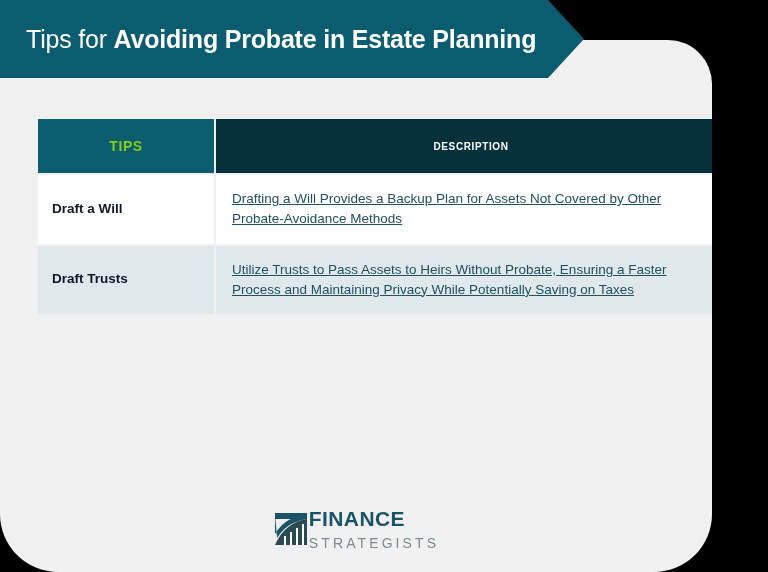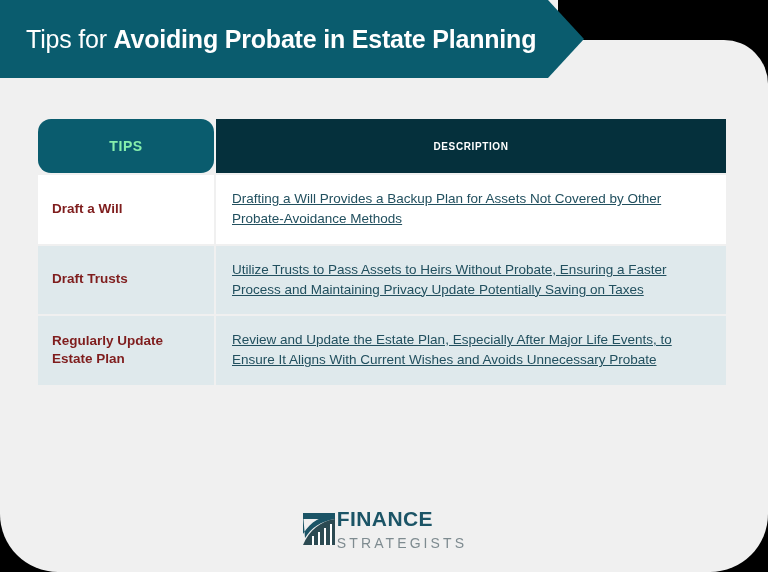--- a/index.html
+++ b/index.html
@@ -11,21 +11,21 @@
   body {
     width: 768px;
     height: 572px;
     overflow: hidden;
     font-family: "Liberation Sans", sans-serif;
   }
 
   
   .card {
     position: relative;
-    width: 768px;
+    width: 712px;
     height: 572px;
     background: #f0f0f0;
     border-radius: 0 0 58px 58px;
     overflow: hidden;
     box-sizing: border-box;
     padding-left: 48px;
   }
 
   
   .card-top-right-mask {
@@ -94,46 +94,45 @@
     width: 100%;
     border-collapse: separate;
     border-spacing: 2px 2px;
     table-layout: fixed;
   }
   .tbl col.c-tips { width: 176px; }
   .tbl col.c-desc { width: auto; }
 
   .th-tips {
     background: #0a5c6e;
-    color: #86efac;
+    color: #84cc16;
     font-size: 14px;
     font-weight: 700;
     letter-spacing: 0.6px;
     text-align: center;
     height: 54px;
     vertical-align: middle;
     padding: 0;
-    border-radius: 13px;
   }
   .th-desc {
     background: #05303c;
     color: #ffffff;
     font-size: 10px;
     font-weight: 700;
     letter-spacing: 0.6px;
     text-align: center;
     height: 54px;
     vertical-align: middle;
     padding: 0;
   }
 
   .tbl td.tip-cell {
     font-size: 13.5px;
     font-weight: 700;
-    color: #7f1d1d;
+    color: #0f172a;
     padding: 14px 14px 14px 14px;
     vertical-align: middle;
     line-height: 1.38;
   }
   .tbl td.desc-cell {
     font-size: 13.5px;
     font-weight: 400;
     color: #22505f;
     padding: 14px 18px 14px 16px;
     vertical-align: middle;
@@ -203,25 +202,21 @@
           <th class="th-desc">DESCRIPTION</th>
         </tr>
       </thead>
       <tbody>
         <tr class="row-odd">
           <td class="tip-cell">Draft a Will</td>
           <td class="desc-cell">Drafting a Will Provides a Backup Plan for Assets Not Covered by Other Probate-Avoidance Methods</td>
         </tr>
         <tr class="row-even">
           <td class="tip-cell">Draft Trusts</td>
-          <td class="desc-cell">Utilize Trusts to Pass Assets to Heirs Without Probate, Ensuring a Faster Process and Maintaining Privacy Update Potentially Saving on Taxes</td>
-        </tr>
-        <tr class="row-even">
-          <td class="tip-cell">Regularly Update Estate Plan</td>
-          <td class="desc-cell">Review and Update the Estate Plan, Especially After Major Life Events, to Ensure It Aligns With Current Wishes and Avoids Unnecessary Probate</td>
+          <td class="desc-cell">Utilize Trusts to Pass Assets to Heirs Without Probate, Ensuring a Faster Process and Maintaining Privacy While Potentially Saving on Taxes</td>
         </tr>
       </tbody>
     </table>
   </div>
 
   <div class="logo">
     <svg class="logo-mark" viewBox="0 0 36 34">
       <path d="M2 1 H34 V7 H2 Z" fill="#1b5466"></path>
       <path d="M2 1 V22 C10 9 20 4 34 3 V7 C20 9 10 16 4 26 Z" fill="#1b5466"></path>
       <path d="M2 33 C8 18 20 9 34 7 L34 33 Z" fill="#2c4a52"></path>

